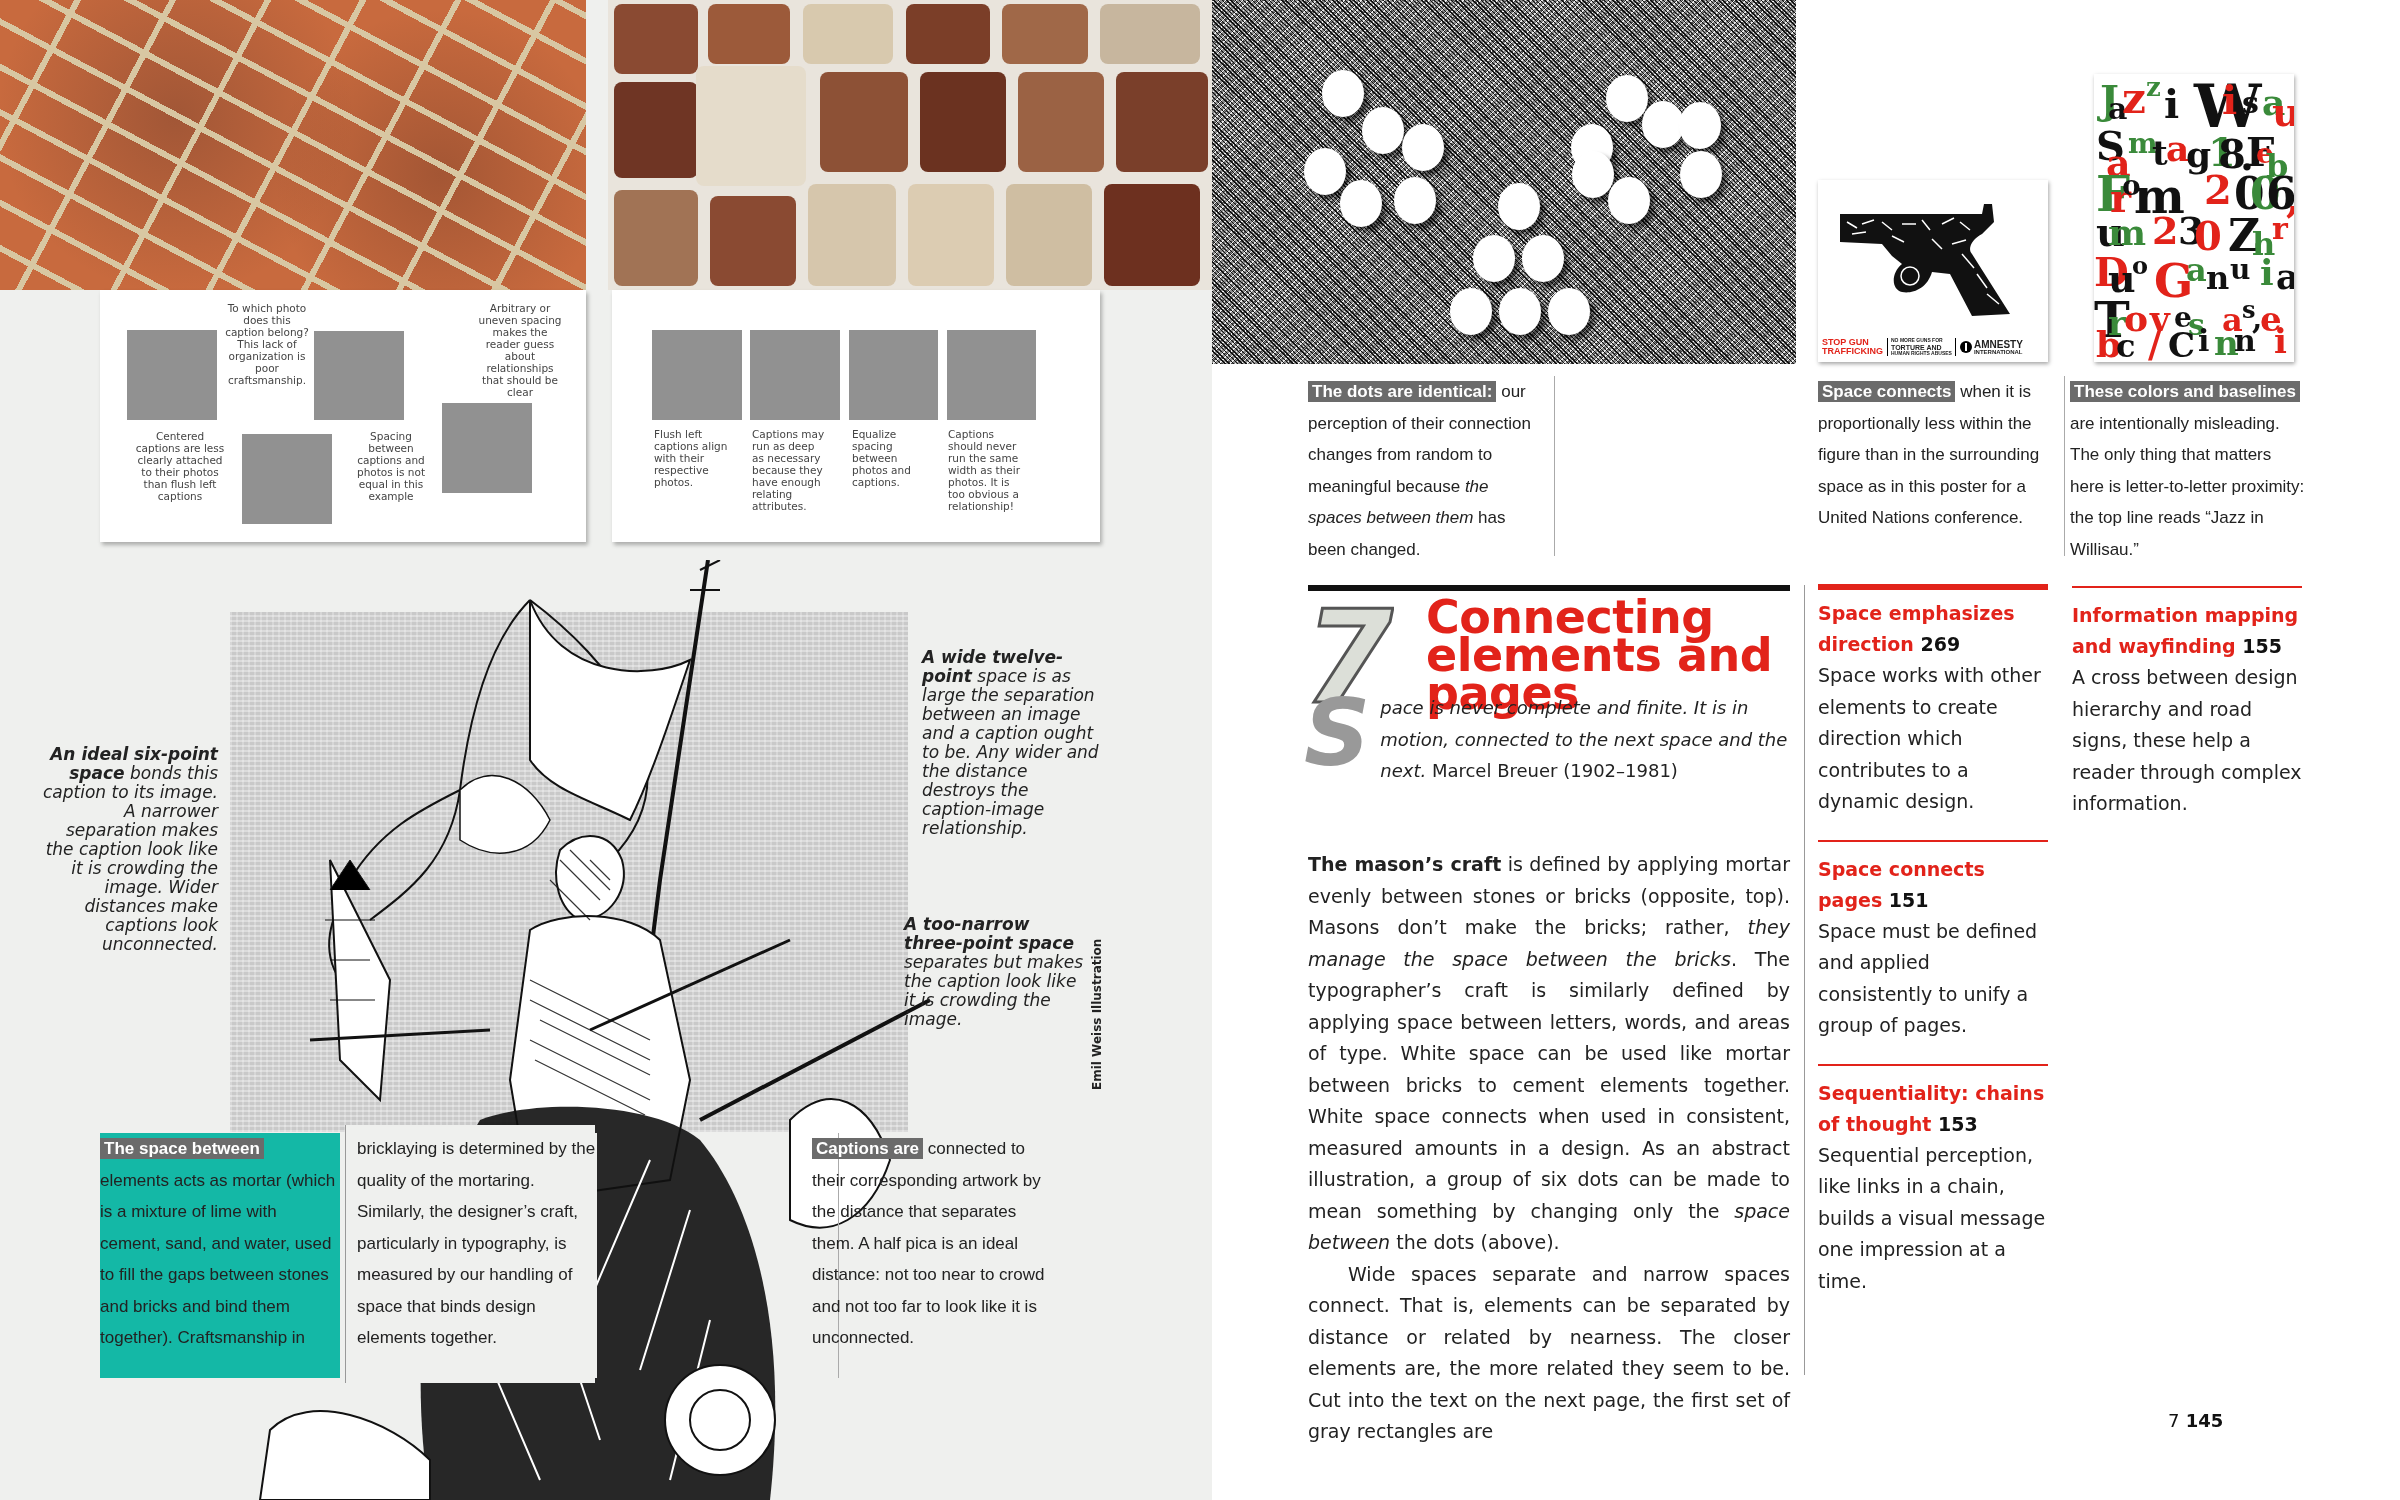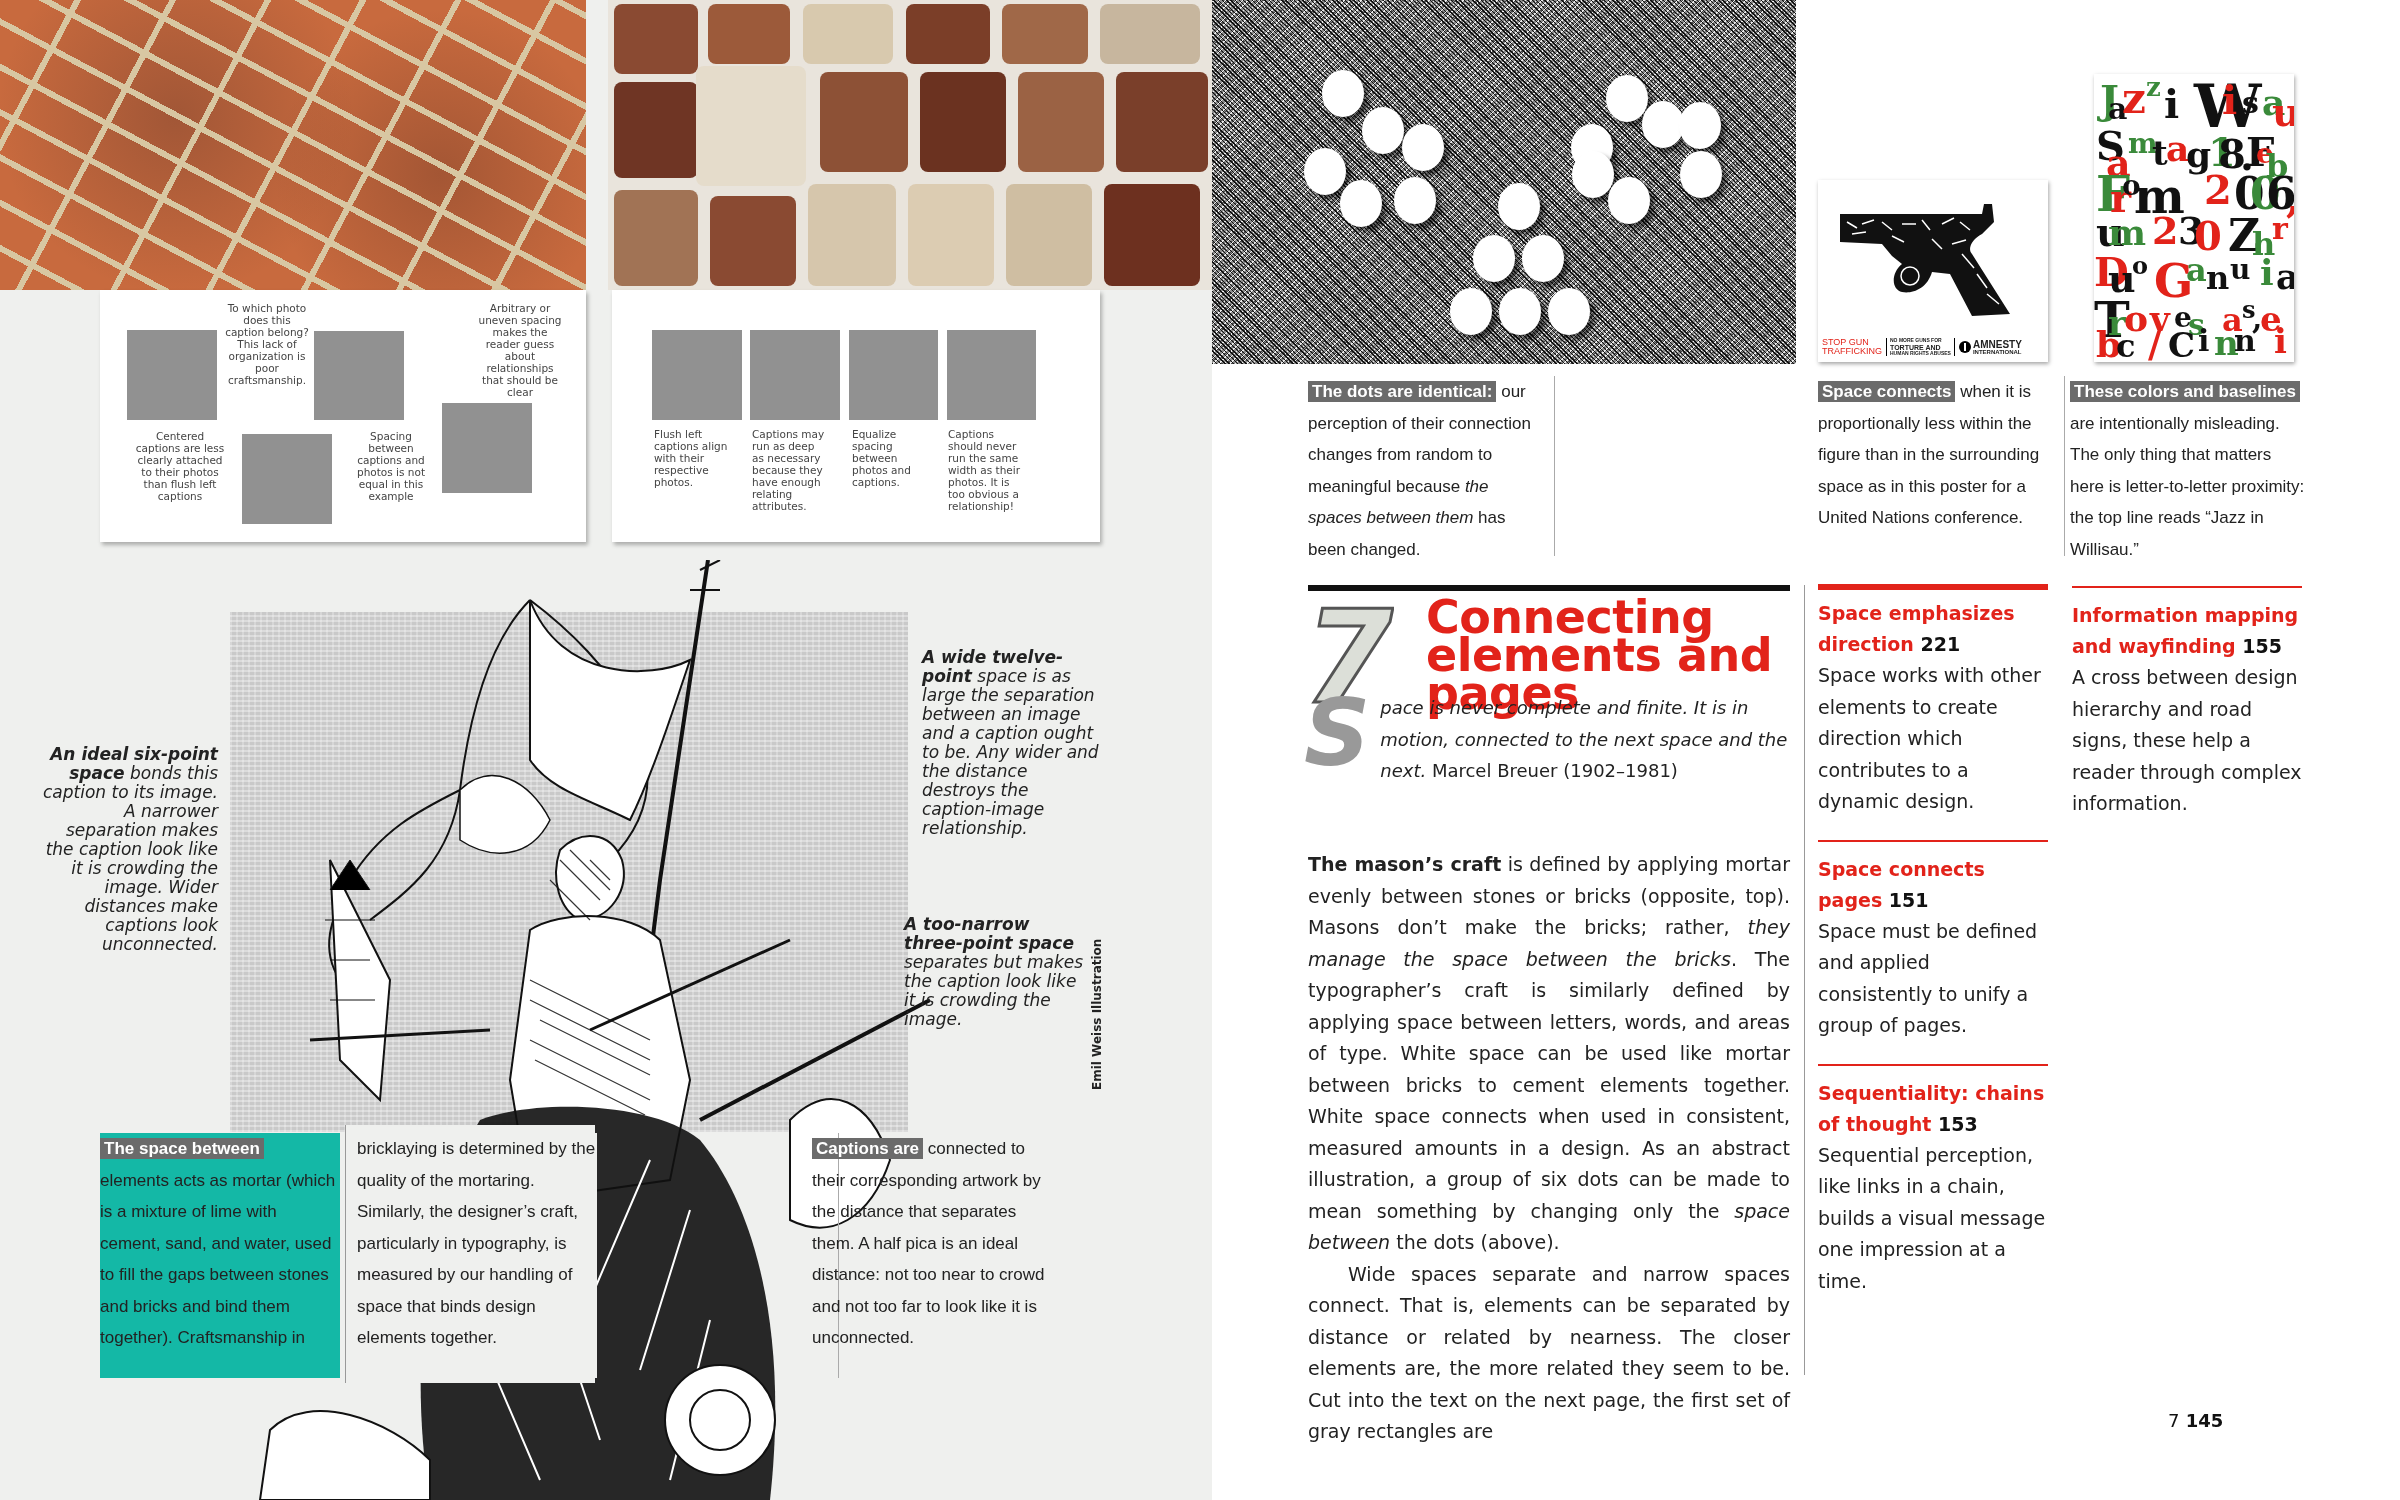--- a/index.html
+++ b/index.html
@@ -64,21 +64,21 @@
     background-image:
       repeating-linear-gradient(45deg, #111 0 1px, transparent 1px 3px),
       repeating-linear-gradient(-45deg, #eee 0 1px, transparent 1px 4px),
       repeating-linear-gradient(30deg, rgba(0,0,0,.5) 0 1px, transparent 1px 5px);
   }
   .dot { position: absolute; width: 42px; height: 47px; border-radius: 50%; background: #fff; box-shadow: 5px 5px 5px rgba(0,0,0,.55); }
 
   #amnesty-poster { position: absolute; left: 606px; top: 180px; width: 230px; height: 182px; background: #fff; box-shadow: 1px 2px 4px rgba(0,0,0,.35); }
   #gun-shape { position: absolute; left: 14px; top: 14px; width: 190px; height: 125px; }
   #amnesty-footer { position: absolute; left: 4px; bottom: 6px; right: 4px; display: flex; align-items: center; gap: 4px; }
-  #stop-gun { color: #e2231a; font-weight: normal; font-size: 9px; line-height: 9px; font-family: "Liberation Sans", sans-serif; }
+  #stop-gun { color: #e2231a; font-weight: bold; font-size: 9px; line-height: 9px; font-family: "Liberation Sans", sans-serif; }
   #no-more { font-size: 5px; line-height: 5.5px; font-weight: bold; border-left: 1px solid #000; border-right: 1px solid #000; padding: 0 3px; }
   #amnesty-logo { display: flex; align-items: center; gap: 2px; }
   #candle-icon { width: 12px; height: 12px; border-radius: 50%; background: #000; position: relative; }
   #candle-icon::after { content: ""; position: absolute; left: 5px; top: 2px; width: 2px; height: 8px; background: #fff; }
   #amnesty-name { font-weight: bold; font-size: 10px; line-height: 9px; }
   #amnesty-name small { display: block; font-size: 6px; line-height: 6px; }
 
   #jazz-poster { position: absolute; left: 882px; top: 74px; width: 200px; height: 288px; background: #fff; box-shadow: 1px 2px 4px rgba(0,0,0,.35); overflow: hidden;
     font-family: "DejaVu Serif", serif; font-weight: bold; }
   .jz { position: absolute; line-height: 1; }
@@ -377,21 +377,21 @@
   </div>
 
   <div id="main-text">
     <p><b>The mason’s craft</b><span> is defined by applying mortar evenly between stones or bricks (opposite, top). Masons don’t make the bricks; rather, </span><i>they manage the space between the bricks</i><span>. The typographer’s craft is similarly defined by applying space between letters, words, and areas of type. White space can be used like mortar between bricks to cement elements together. White space connects when used in consistent, measured amounts in a design. As an abstract illustration, a group of six dots can be made to mean something by changing only the </span><i>space between</i><span> the dots (above).</span></p>
     <p>Wide spaces separate and narrow spaces connect. That is, elements can be separated by distance or related by nearness. The closer elements are, the more related they seem to be. Cut into the text on the next page, the first set of gray rectangles are</p>
   </div>
   <div id="main-col-rule"></div>
 
   <div id="xref-col-1" class="xref-col">
     <div class="xref first">
-      <div class="xref-title"><span>Space emphasizes direction</span> <span class="xref-page">221</span></div>
+      <div class="xref-title"><span>Space emphasizes direction</span> <span class="xref-page">269</span></div>
       <div class="xref-body">Space works with other elements to create direction which contributes to a dynamic design.</div>
     </div>
     <div class="xref">
       <div class="xref-title"><span>Space connects pages</span> <span class="xref-page">151</span></div>
       <div class="xref-body">Space must be defined and applied consistently to unify a group of pages.</div>
     </div>
     <div class="xref">
       <div class="xref-title"><span>Sequentiality: chains of thought</span> <span class="xref-page">153</span></div>
       <div class="xref-body">Sequential perception, like links in a chain, builds a visual message one impression at a time.</div>
     </div>

